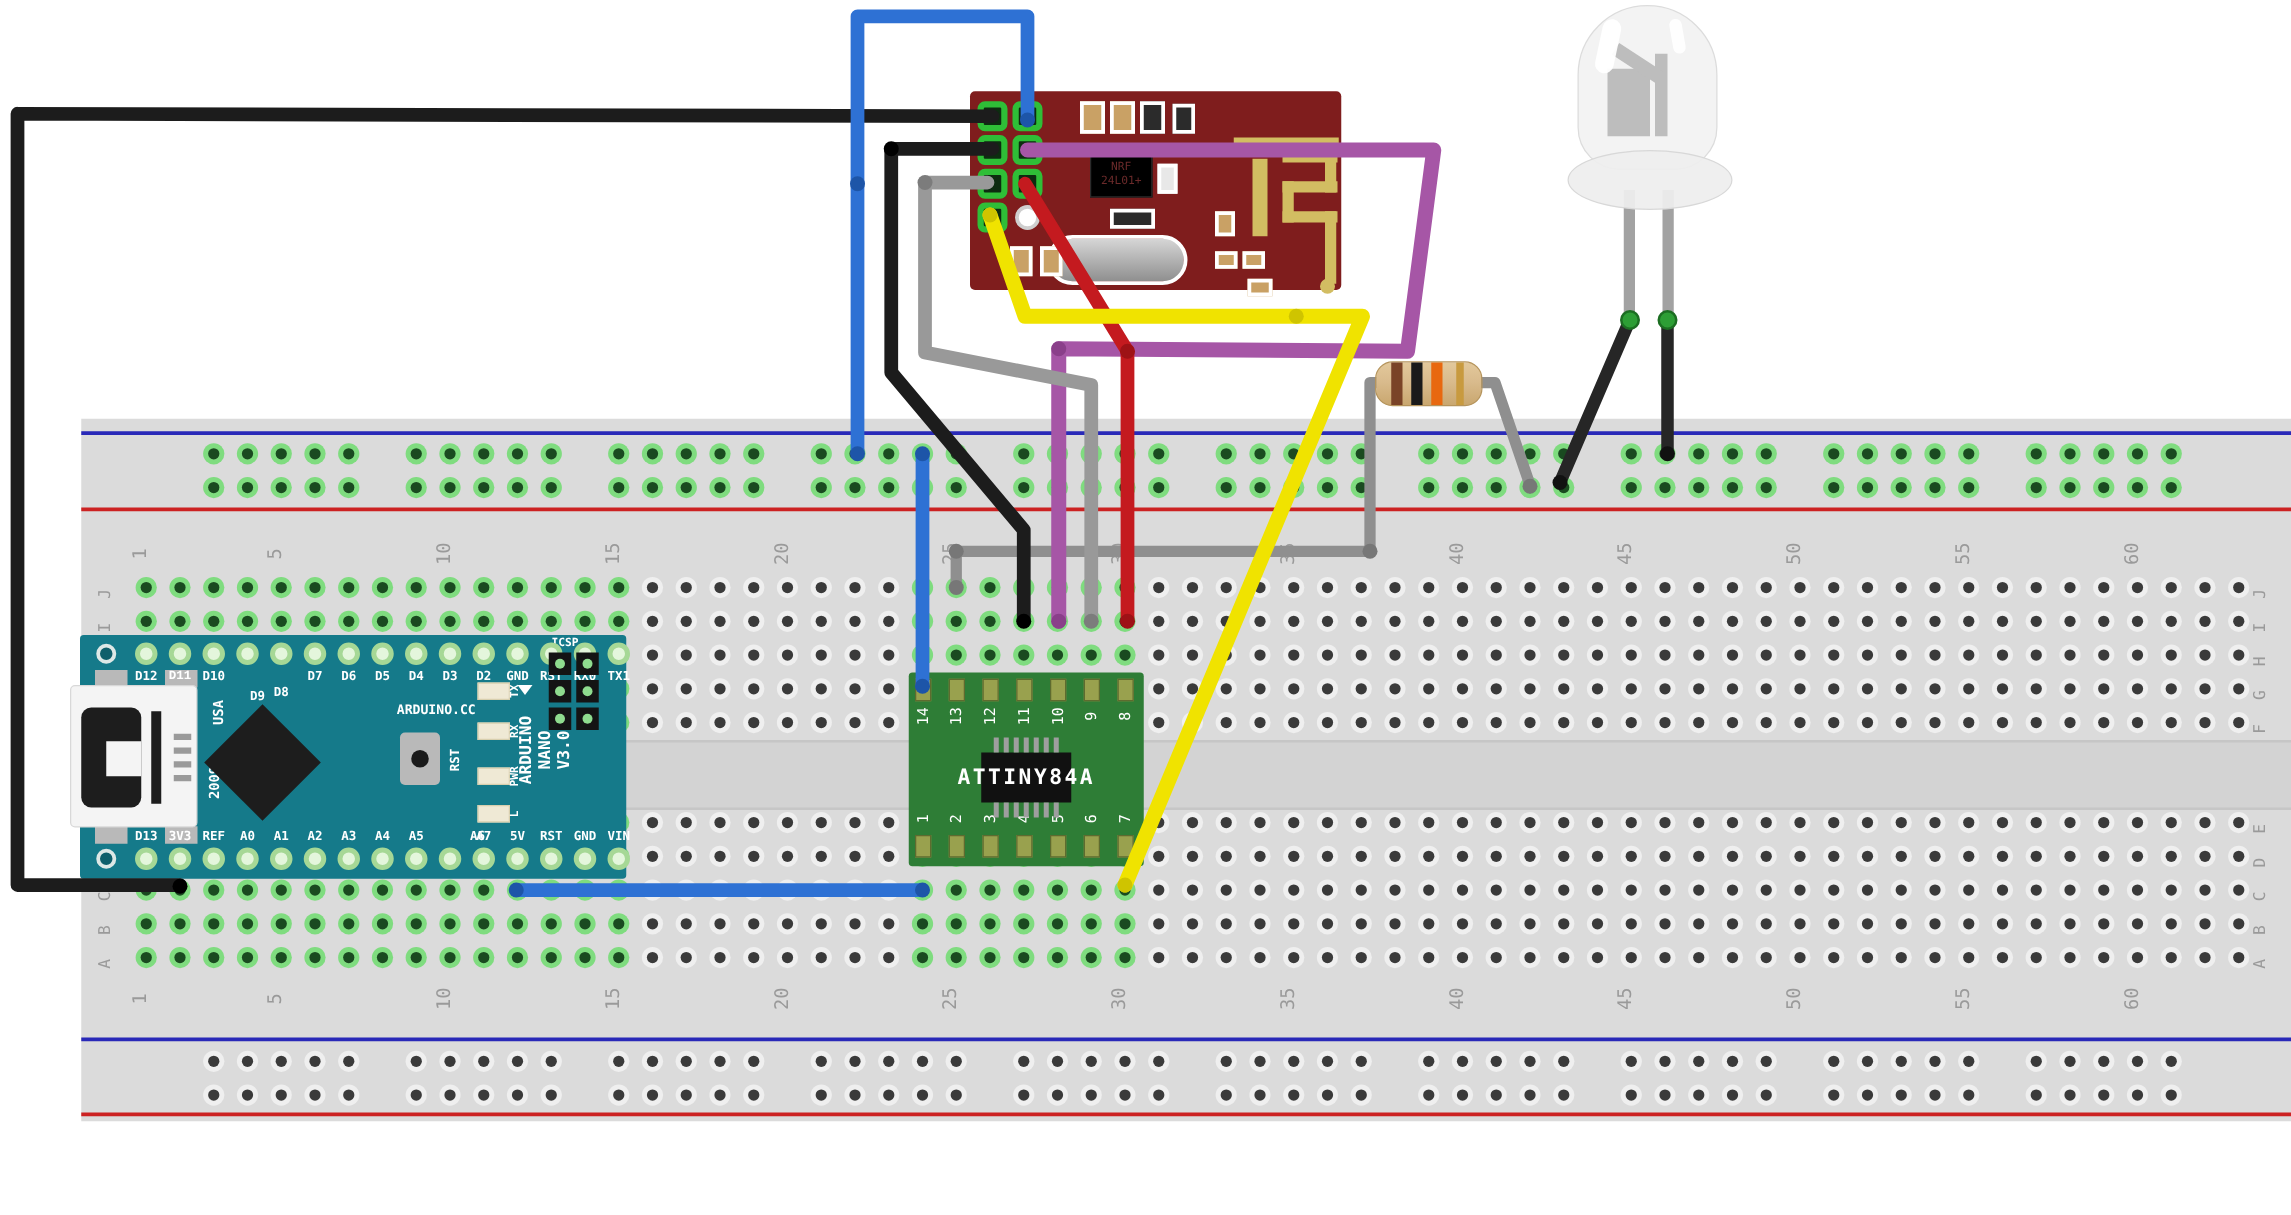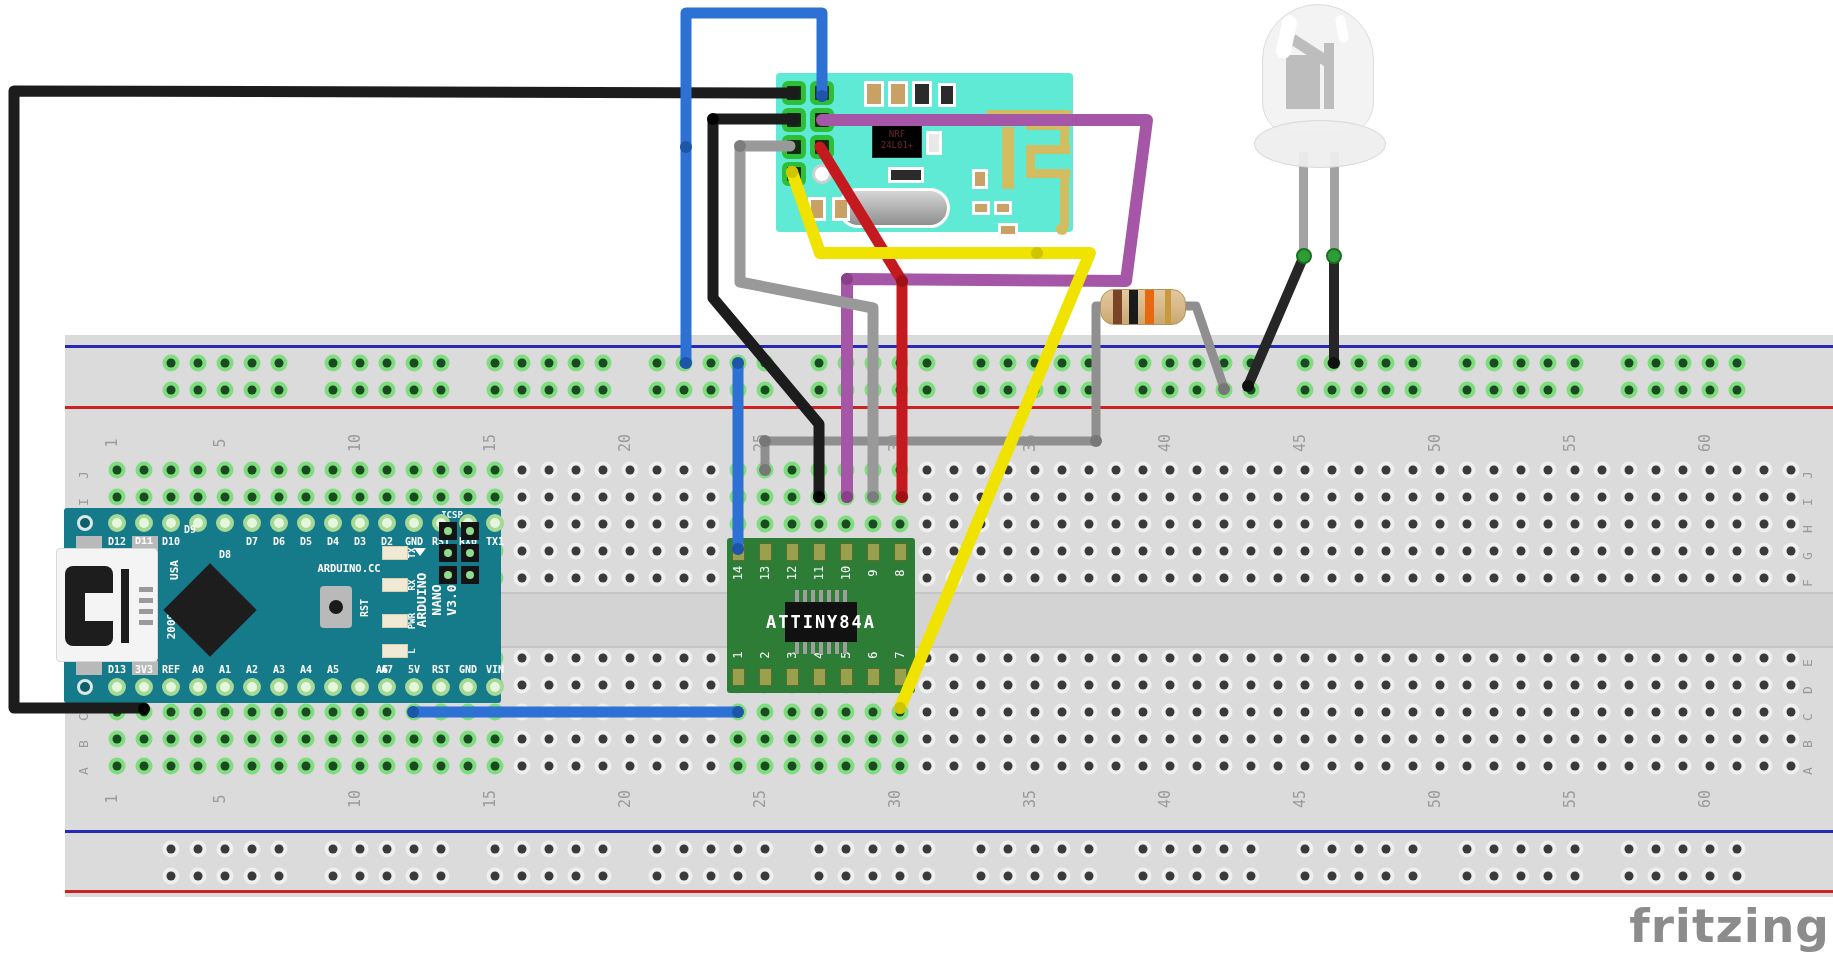--- a/index.html
+++ b/index.html
@@ -1773,21 +1773,21 @@
 
     <div class="abs wlab" style="left:368px;top:2px;width:40px;height:10px;font-size:9px">ICSP</div>
     <div class="abs" style="left:350px;top:40px;width:0;height:0;border-left:6px solid transparent;border-right:6px solid transparent;border-top:8px solid #fff"></div>
   <div class="abs" style="left: 44px; top: 6px; width: 18px; height: 18px; border-radius: 50%; background: rgb(228, 246, 220); border: 4px solid rgb(166, 216, 150);"></div>
       <div class="abs" style="left: 39px; top: 28px; width: 28px; font-size: 10px; font-weight: bold; color: rgb(255, 255, 255); text-align: center;">D12</div>
       <div class="abs" style="left: 71px; top: 6px; width: 18px; height: 18px; border-radius: 50%; background: rgb(228, 246, 220); border: 4px solid rgb(166, 216, 150);"></div>
       <div class="abs" style="left: 66px; top: 28px; width: 28px; font-size: 10px; font-weight: bold; color: rgb(255, 255, 255); text-align: center; font-family: Liberation Mono, monospace;">D11</div>
       <div class="abs" style="left: 98px; top: 6px; width: 18px; height: 18px; border-radius: 50%; background: rgb(228, 246, 220); border: 4px solid rgb(166, 216, 150);"></div>
       <div class="abs" style="left: 93px; top: 28px; width: 28px; font-size: 10px; font-weight: bold; color: rgb(255, 255, 255); text-align: center;">D10</div>
       <div class="abs" style="left: 125px; top: 6px; width: 18px; height: 18px; border-radius: 50%; background: rgb(228, 246, 220); border: 4px solid rgb(166, 216, 150);"></div>
-      <div class="abs" style="left: 120px; top: 16px; width: 28px; font-size: 10px; font-weight: bold; color: rgb(255, 255, 255); text-align: left;">D9</div>
+      <div class="abs" style="left: 120px; top: 44px; width: 28px; font-size: 10px; font-weight: bold; color: rgb(255, 255, 255); text-align: right;">D9</div>
       <div class="abs" style="left: 152px; top: 6px; width: 18px; height: 18px; border-radius: 50%; background: rgb(228, 246, 220); border: 4px solid rgb(166, 216, 150);"></div>
       <div class="abs" style="left: 147px; top: 28px; width: 28px; font-size: 10px; font-weight: bold; color: rgb(255, 255, 255); text-align: center; margin-top: 13px;">D8</div>
       <div class="abs" style="left: 179px; top: 6px; width: 18px; height: 18px; border-radius: 50%; background: rgb(228, 246, 220); border: 4px solid rgb(166, 216, 150);"></div>
       <div class="abs" style="left: 174px; top: 28px; width: 28px; font-size: 10px; font-weight: bold; color: rgb(255, 255, 255); text-align: center;">D7</div>
       <div class="abs" style="left: 206px; top: 6px; width: 18px; height: 18px; border-radius: 50%; background: rgb(228, 246, 220); border: 4px solid rgb(166, 216, 150);"></div>
       <div class="abs" style="left: 201px; top: 28px; width: 28px; font-size: 10px; font-weight: bold; color: rgb(255, 255, 255); text-align: center;">D6</div>
       <div class="abs" style="left: 233px; top: 6px; width: 18px; height: 18px; border-radius: 50%; background: rgb(228, 246, 220); border: 4px solid rgb(166, 216, 150);"></div>
       <div class="abs" style="left: 228px; top: 28px; width: 28px; font-size: 10px; font-weight: bold; color: rgb(255, 255, 255); text-align: center;">D5</div>
       <div class="abs" style="left: 260px; top: 6px; width: 18px; height: 18px; border-radius: 50%; background: rgb(228, 246, 220); border: 4px solid rgb(166, 216, 150);"></div>
       <div class="abs" style="left: 255px; top: 28px; width: 28px; font-size: 10px; font-weight: bold; color: rgb(255, 255, 255); text-align: center;">D4</div>
@@ -1901,21 +1901,21 @@
       <div class="abs" style="left: 92px; top: 52px; width: 4px; height: 12px; background: rgb(158, 158, 158);"></div>
       <div class="abs" style="left: 92px; top: 104px; width: 4px; height: 12px; background: rgb(158, 158, 158);"></div>
       <div class="abs" style="left: 100px; top: 52px; width: 4px; height: 12px; background: rgb(158, 158, 158);"></div>
       <div class="abs" style="left: 100px; top: 104px; width: 4px; height: 12px; background: rgb(158, 158, 158);"></div>
       <div class="abs" style="left: 108px; top: 52px; width: 4px; height: 12px; background: rgb(158, 158, 158);"></div>
       <div class="abs" style="left: 108px; top: 104px; width: 4px; height: 12px; background: rgb(158, 158, 158);"></div>
       <div class="abs" style="left: 116px; top: 52px; width: 4px; height: 12px; background: rgb(158, 158, 158);"></div>
       <div class="abs" style="left: 116px; top: 104px; width: 4px; height: 12px; background: rgb(158, 158, 158);"></div>
     </div>
 
-  <div id="nrf" class="abs" style="left:776px;top:73px;width:297px;height:159px;background:#5eead4;border-radius:4px;z-index:40">
+  <div id="nrf" class="abs" style="left:776px;top:73px;width:297px;height:159px;background:#7f1d1d;border-radius:4px;z-index:40">
     <div class="abs" style="left:96px;top:50px;width:50px;height:35px;background:#000;border:1px solid #2b2b2b;color:#6B2A2A;font-size:9px;line-height:11px;text-align:center;padding-top:5px">
       <span>NRF</span><br>
       <span>24L01+</span>
     </div>
     <div class="abs" style="left:62px;top:115px;width:112px;height:40px;border-radius:20px;border:3px solid #fff;background:linear-gradient(180deg,#D6D6D6,#8F8F8F)"></div>
     <div class="abs" style="left:36px;top:91px;width:20px;height:20px;border-radius:50%;background:#fff;border:3px solid #CFCFCF"></div>
   <div class="abs" style="left: 6px; top: 8px; width: 24px; height: 24px; border-radius: 6px; background: rgb(13, 44, 16); border: 5px solid rgb(47, 190, 55);"></div>
       <div class="abs" style="left: 34px; top: 8px; width: 24px; height: 24px; border-radius: 6px; background: rgb(13, 44, 16); border: 5px solid rgb(47, 190, 55);"></div>
       <div class="abs" style="left: 6px; top: 35px; width: 24px; height: 24px; border-radius: 6px; background: rgb(13, 44, 16); border: 5px solid rgb(47, 190, 55);"></div>
       <div class="abs" style="left: 34px; top: 35px; width: 24px; height: 24px; border-radius: 6px; background: rgb(13, 44, 16); border: 5px solid rgb(47, 190, 55);"></div>
@@ -2002,14 +2002,13 @@
       <circle cx="1037" cy="253" r="6" fill="#CFC400"></circle>
       <circle cx="900" cy="708" r="6" fill="#CFC400"></circle>
       <polyline points="1303,258 1248,386" fill="none" stroke="#262626" stroke-width="10" stroke-linecap="round" stroke-linejoin="round"></polyline>
       <circle cx="1248" cy="386" r="6" fill="#111111"></circle>
       <polyline points="1334,258 1334,363" fill="none" stroke="#262626" stroke-width="10" stroke-linecap="round" stroke-linejoin="round"></polyline>
       <circle cx="1334" cy="363" r="6" fill="#111111"></circle>
       <circle cx="1304" cy="256" r="7" fill="#2D9E35" stroke="#1C6E22" stroke-width="2"></circle>
       <circle cx="1334" cy="256" r="7" fill="#2D9E35" stroke="#1C6E22" stroke-width="2"></circle>
     </svg>
 
-  <div id="logo" class="abs" style="left:1540px;top:898px;width:290px;height:60px;z-index:5">fritzing</div>
 </div>
 
 </body></html>

